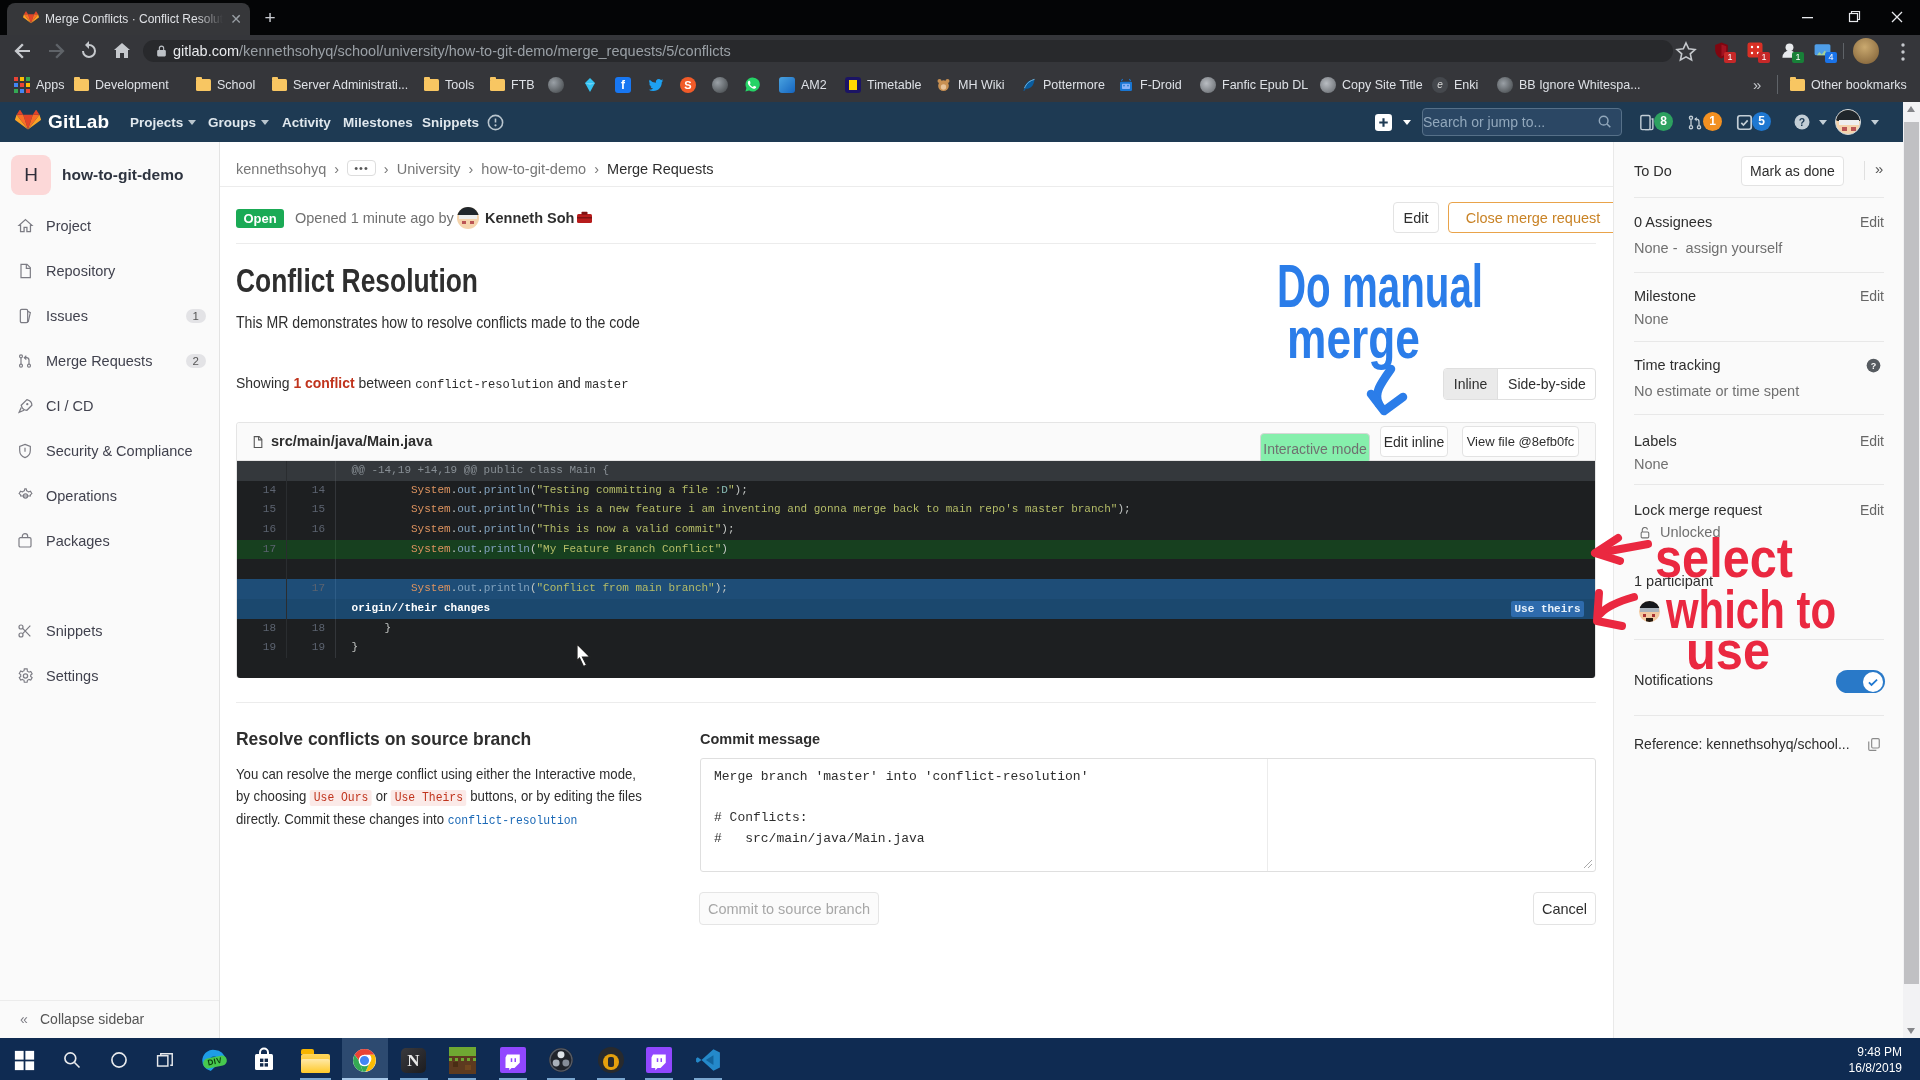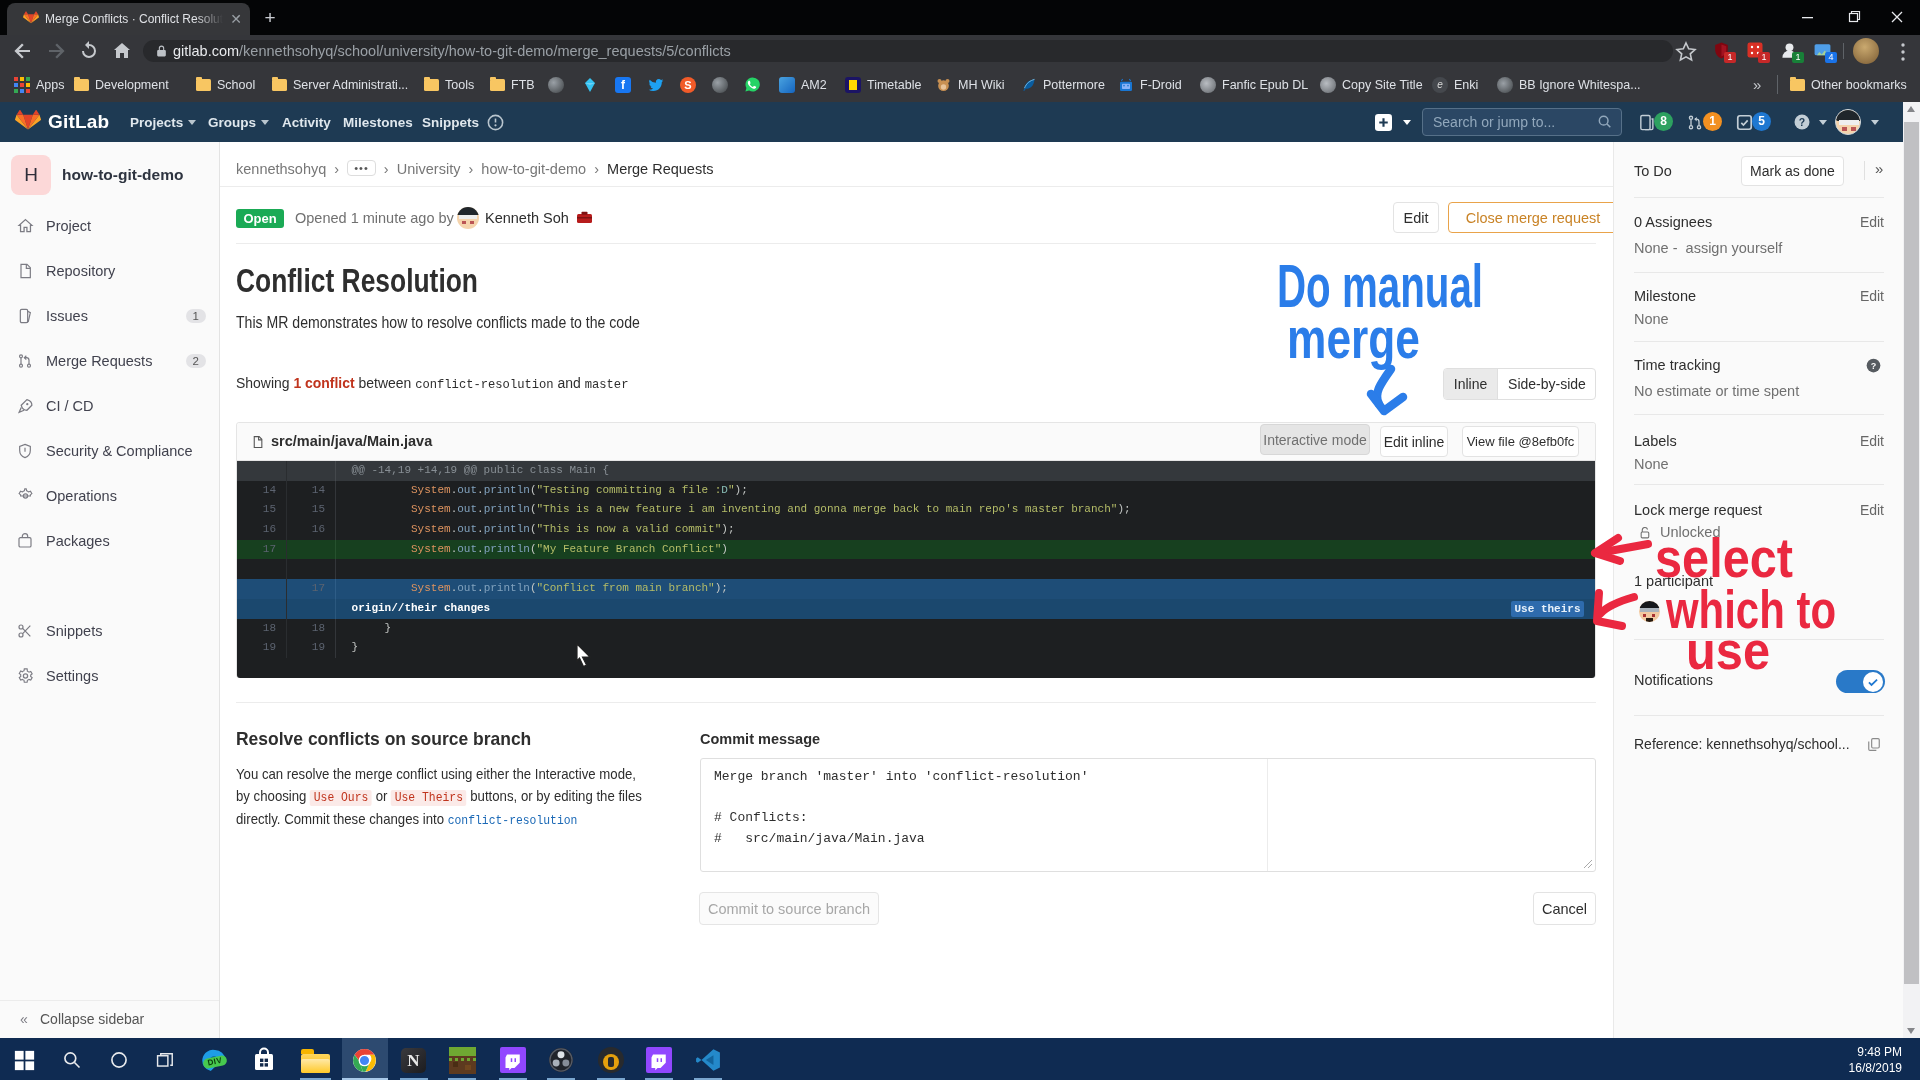--- a/index.html
+++ b/index.html
@@ -19,21 +19,21 @@
 .extbadge{position:absolute;bottom:-2px;right:-4px;min-width:12px;height:11px;font-size:9px;line-height:11px;color:#fff;text-align:center;border-radius:2px;padding:0 1px}
 #bookmarks{position:absolute;left:0;top:67px;width:1920px;height:35px;background:#35363a;color:#dee1e6;font-size:12.5px}
 .bm{position:absolute;top:0;height:35px;display:flex;align-items:center;gap:6px;white-space:nowrap}
 .folder{width:15px;height:12px;background:#f8c662;border-radius:1.5px;position:relative}
 .folder:before{content:"";position:absolute;left:0;top:-2px;width:6px;height:3px;background:#f8c662;border-radius:1px 1px 0 0}
 .fav{width:16px;height:16px;border-radius:3px;display:inline-block}
 
 #navbar{position:absolute;left:0;top:102px;width:1903px;height:40px;background:#1e3a53}
 #navbar .links{position:absolute;top:0;height:40px;display:flex;align-items:center;color:#dfe7ed;font-weight:bold;font-size:13.5px}
 .caret{display:inline-block;width:0;height:0;border-left:4px solid transparent;border-right:4px solid transparent;border-top:5px solid #b9c5ce;margin-left:5px}
-#searchbox{position:absolute;left:1422px;top:6px;width:200px;height:28px;background:#2b4764;border:1px solid #567088;border-radius:4px;color:#92a8bc;font-size:14px;line-height:26px;padding-left:10px}
+#searchbox{position:absolute;left:1422px;top:6px;width:200px;height:28px;background:#2b4764;border:1px solid #567088;border-radius:4px;color:#92a8bc;font-size:14px;line-height:26px;}
 .navbadge{height:19px;min-width:19px;border-radius:10px;color:#fff;font-size:12px;font-weight:bold;text-align:center;line-height:19px;padding:0 5px;display:inline-block}
 
 #leftbar{position:absolute;left:0;top:142px;width:220px;height:896px;background:#fafafa;border-right:1px solid #e3e3e3}
 #rightbar{position:absolute;left:1613px;top:142px;width:290px;height:896px;background:#fafafa;border-left:1px solid #e9e9e9}
 #scrollbar{position:absolute;left:1903px;top:102px;width:17px;height:936px;background:#f2f2f4}
 #thumb{position:absolute;left:1px;top:20px;width:15px;height:862px;background:#c0c0c3}
 #content{position:absolute;left:220px;top:142px;width:1393px;height:896px;background:#fff}
 .mono{font-family:"Liberation Mono",monospace}
 
 .sideitem{position:absolute;left:0;width:220px;height:44px;color:#41424e;font-size:14.5px}
@@ -437,21 +437,21 @@
   <div style="position:absolute;left:0;top:44px;width:1393px;border-top:1px solid #ececec"></div>
 
   <div style="position:absolute;left:16px;top:67px;width:48px;height:19px;background:#1aaa55;border-radius:3px;color:#fff;font-size:13px;font-weight:bold;text-align:center;line-height:19px">Open</div>
   <div style="position:absolute;left:75px;top:68px;font-size:14.5px;color:#707070">Opened 1 minute ago by</div>
   <div style="position:absolute;left:237px;top:65px;width:22px;height:22px;border-radius:50%;background:#f5d4ad;overflow:hidden">
     <div style="position:absolute;left:0;top:-1px;width:22px;height:9px;background:#20262b;border-radius:10px 10px 0 0"></div>
     <div style="position:absolute;left:2px;top:8px;width:18px;height:4px;background:#ededed"></div>
     <div style="position:absolute;left:5px;top:14px;width:4px;height:3px;background:#b55"></div>
       <div style="position:absolute;left:13px;top:14px;width:4px;height:3px;background:#b55"></div>
   </div>
-  <div style="position:absolute;left:265px;top:68px;font-size:14.5px;font-weight:normal;color:#2e2e2e">Kenneth Soh</div>
+  <div style="position:absolute;left:265px;top:68px;font-size:14.5px;font-weight:bold;color:#2e2e2e">Kenneth Soh</div>
   <svg style="position:absolute;left:355px;top:66px" width="19" height="18" viewBox="0 0 24 24">
       <rect x="2" y="8" width="20" height="12" rx="2" fill="#b71c1c"></rect>
       <rect x="8" y="5" width="8" height="4" rx="1" fill="#7f1212"></rect>
       <rect x="2" y="12" width="20" height="2" fill="#7f1212"></rect>
     </svg>
   <div class="btn" style="position:absolute;left:1173px;top:60px;width:46px;height:31px">Edit</div>
   <div class="btn" style="position:absolute;left:1228px;top:60px;width:170px;height:31px;border-color:#e9a34a;color:#c98326">Close merge request</div>
   <div style="position:absolute;left:16px;top:101px;width:1360px;border-top:1px solid #ececec"></div>
 
   <div style="position:absolute;left:16px;top:120px;font-size:33px;font-weight:600;color:#2e2e2e;transform:scaleX(.8);transform-origin:0 50%">Conflict Resolution</div>
@@ -463,21 +463,21 @@
     <div style="position:absolute;left:55px;top:0;right:0;height:30px;text-align:center;line-height:30px">Side-by-side</div>
   </div>
 
   <div id="codeblock">
     <div style="position:absolute;left:0;top:0;width:1358px;height:38px;background:#fafafa;border-bottom:1px solid #e5e5e5;border-radius:3px 3px 0 0">
       <svg style="position:absolute;left:14px;top:11px" width="13" height="16" viewBox="0 0 24 24">
           <path d="M6 2h9l5 5v15H6z" fill="none" stroke="#555" stroke-width="2"></path>
           <path d="M14 2v6h6" fill="none" stroke="#555" stroke-width="2"></path>
         </svg>
       <span style="position:absolute;left:34px;top:10px;font-size:14.5px;font-weight:bold;color:#2e2e2e">src/main/java/Main.java</span>
-      <div class="btn" style="position:absolute;left:1023px;top:1px;width:110px;height:31px;background:#e5e5e5;border-color:#d7d7d7;color:#707070;font-size:14px">Interactive mode</div>
+      <div class="btn" style="position:absolute;left:1023px;top:10px;width:110px;height:31px;background:#86efac;border-color:#d7d7d7;color:#707070;font-size:14px">Interactive mode</div>
       <div class="btn" style="position:absolute;left:1143px;top:3px;width:68px;height:31px;font-size:14px">Edit inline</div>
       <div class="btn" style="position:absolute;left:1225px;top:3px;width:117px;height:31px;font-size:13px">View file @8efb0fc</div>
     </div>
     <div style="position:absolute;left:0;top:38px;width:1358px;height:217px;background:#1d1f21;border-radius:0 0 3px 3px;overflow:hidden">
       <div class="crow" style="background:#34383c"><span class="gut g1" style="background:#34383c"></span><span class="gut g2" style="background:#34383c;border-right-color:#44484c"></span><span class="ctext" style="color:#888f95"> @@ -14,19 +14,19 @@ public class Main {</span></div>
       <div class="crow"><span class="gut g1">14</span><span class="gut g2">14</span><span class="ctext">          <span class="kS">System</span>.<span class="kB">out</span>.<span class="kB">println</span>(<span class="kStr">"Testing committing a file :</span><span class="kCy">D</span><span class="kStr">"</span>);</span></div>
       <div class="crow"><span class="gut g1">15</span><span class="gut g2">15</span><span class="ctext">          <span class="kS">System</span>.<span class="kB">out</span>.<span class="kB">println</span>(<span class="kStr">"This is a new feature i am inventing and gonna merge back to main repo's master branch"</span>);</span></div>
       <div class="crow"><span class="gut g1">16</span><span class="gut g2">16</span><span class="ctext">          <span class="kS">System</span>.<span class="kB">out</span>.<span class="kB">println</span>(<span class="kStr">"This is now a valid commit"</span>);</span></div>
       <div class="crow" style="background:#17401f"><span class="gut g1" style="background:#17401f">17</span><span class="gut g2" style="background:#17401f;border-right-color:#26512e"></span><span class="ctext">          <span class="kS">System</span>.<span class="kB">out</span>.<span class="kB">println</span>(<span class="kStr">"My Feature Branch Conflict"</span>)</span></div>
       <div class="crow"><span class="gut g1"></span><span class="gut g2"></span><span class="ctext"></span></div>

